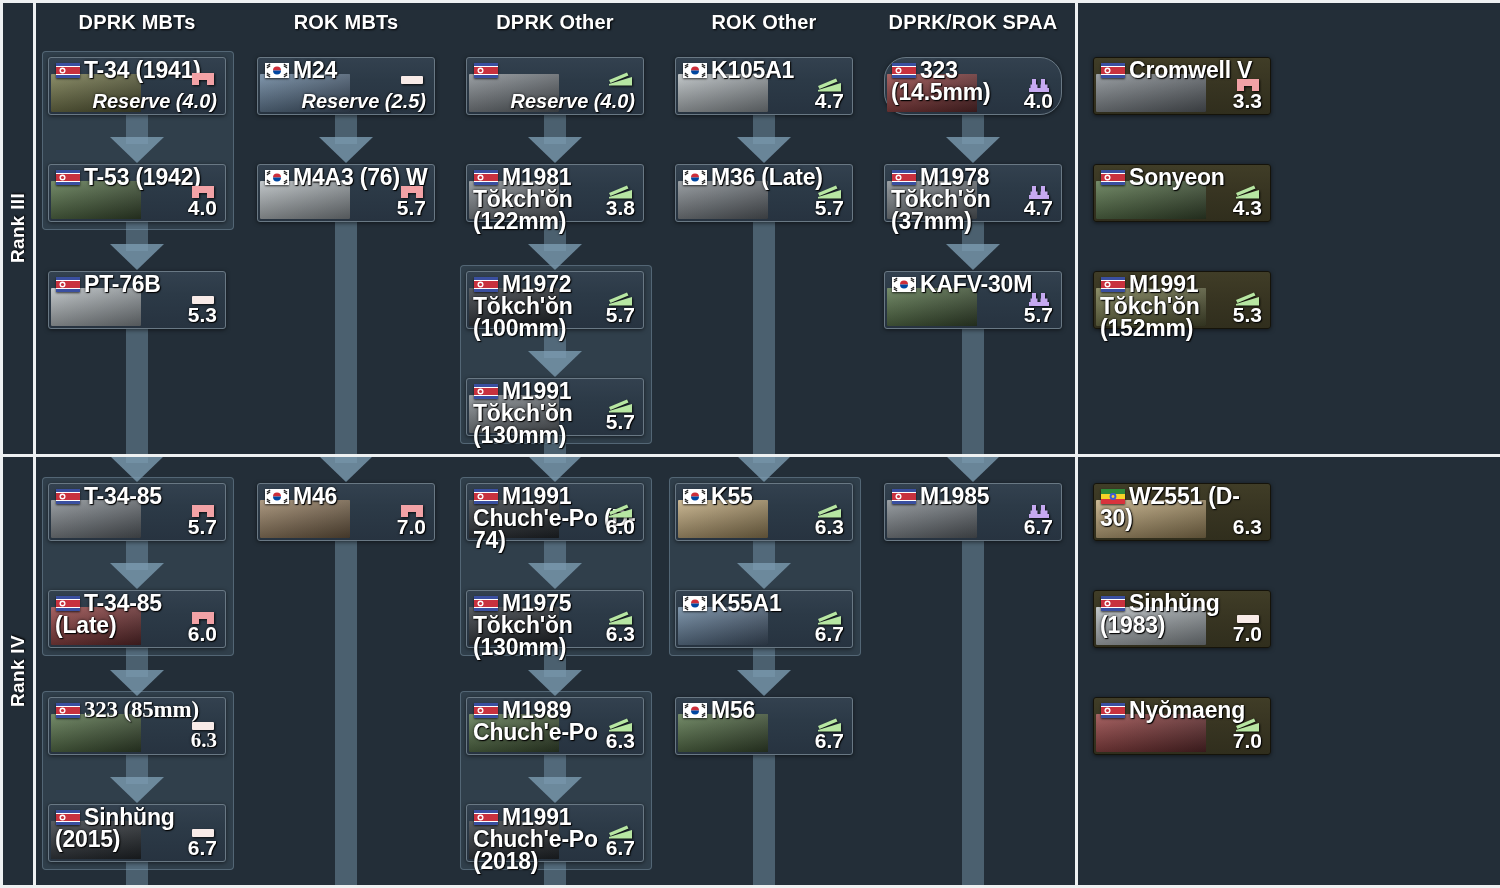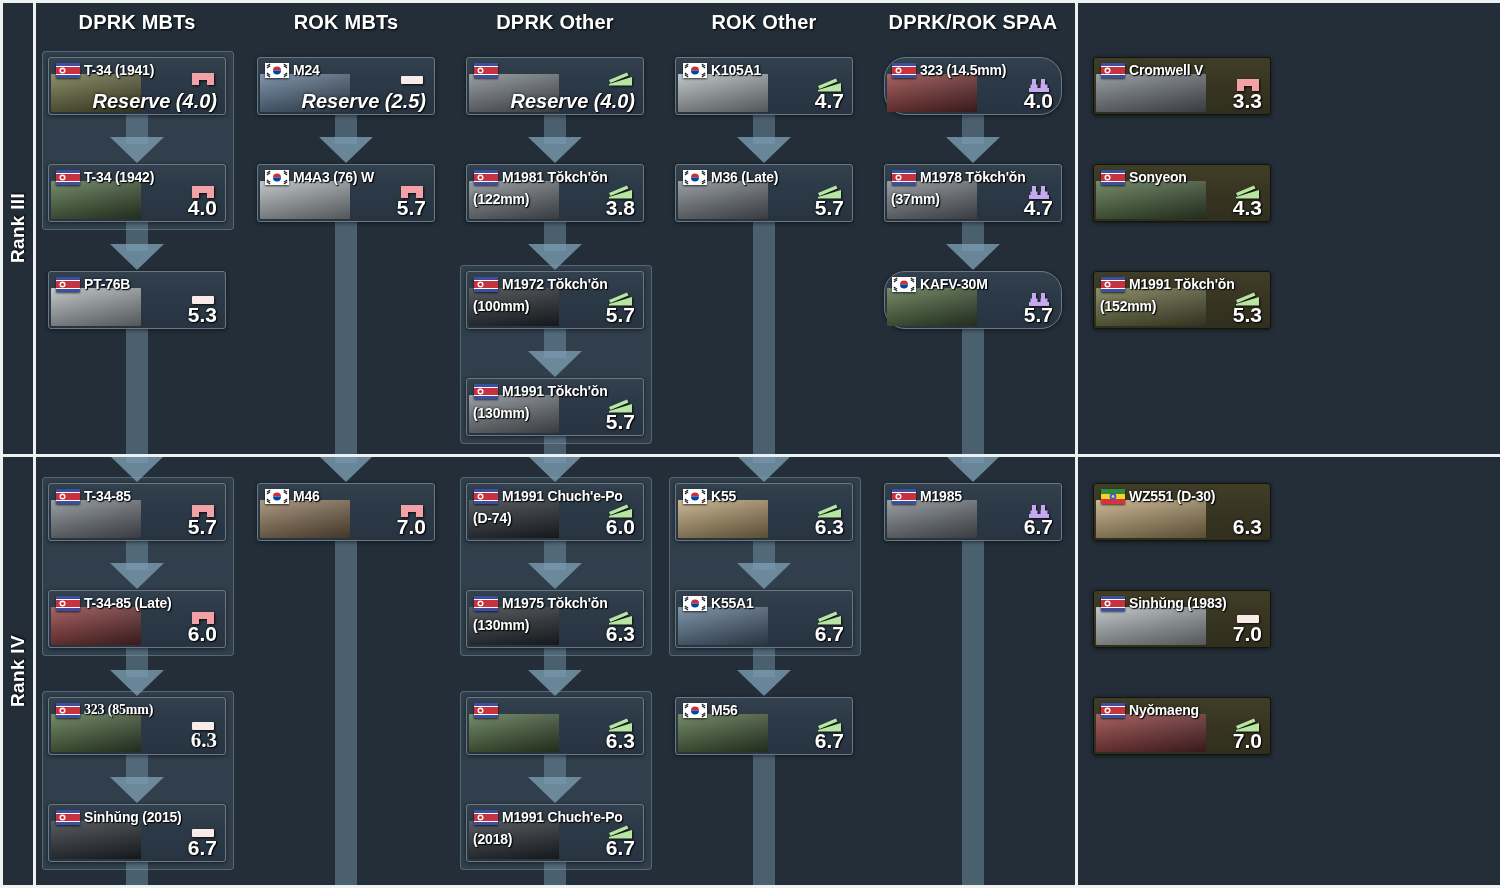--- a/index.html
+++ b/index.html
@@ -59,21 +59,21 @@
   .tint-lightgray{background:linear-gradient(135deg,#b9bfc2,#73797d);}
   .tint-dark     {background:linear-gradient(135deg,#3d4248,#1e2226);}
   .tint-green    {background:linear-gradient(135deg,#5f7a52,#2f3d28);}
   .tint-olive    {background:linear-gradient(135deg,#7a7d52,#44462c);}
   .tint-tan      {background:linear-gradient(135deg,#c4ae84,#7d6c4a);}
   .tint-red      {background:linear-gradient(135deg,#9a4a4a,#4e2426);}
   .tint-blue     {background:linear-gradient(135deg,#6d87a0,#39485a);}
   .tint-sepia    {background:linear-gradient(135deg,#a08a6e,#5c4c39);}
   .vname{
     position:absolute;left:6px;right:4px;top:1px;z-index:3;
-    color:#fff;font-weight:bold;font-size:14px;line-height:22px;
+    color:#fff;font-weight:bold;font-size:23px;line-height:22px;
     text-indent:29px;letter-spacing:-0.2px;
     text-shadow:1px 1px 1px #000, 0 0 3px rgba(0,0,0,.8);
   }
   .flag{position:absolute;left:7px;top:5px;z-index:4;box-shadow:0 1px 2px rgba(0,0,0,.7);}
   .cicon{position:absolute;right:9px;top:19px;z-index:3;filter:drop-shadow(1px 1px 1px rgba(0,0,0,.8));}
   .card.is-reserve .cicon{top:13px;}
   .br{
     position:absolute;right:8px;bottom:1px;z-index:3;color:#fff;font-weight:bold;
     font-size:21px;text-shadow:1px 1px 1px #000,0 0 3px rgba(0,0,0,.8);white-space:nowrap;
   }
@@ -173,21 +173,21 @@
       </div>
       <div class="card" style="left: 48px; top: 164px;">
         <div class="thumb tint-green"></div>
         <svg class="flag" width="24" height="15" viewBox="0 0 24 15">
           <rect width="24" height="15" fill="#3a4fa0"></rect>
           <rect y="3" width="24" height="9" fill="#fff"></rect>
           <rect y="4" width="24" height="7" fill="#c8313e"></rect>
           <circle cx="6.5" cy="7.5" r="3" fill="#fff"></circle>
           <circle cx="6.5" cy="7.5" r="1.6" fill="#c8313e"></circle>
         </svg>
-        <div class="vname">T-34 (1942)</div>
+        <div class="vname">T-53 (1942)</div>
         <svg class="cicon" width="26" height="16" viewBox="0 0 26 16">
           <polygon points="2,2 24,2 24,14 17,14 17,9 9,9 9,14 2,14" fill="#f2a2a6"></polygon>
         </svg>
         <div class="br">4.0</div>
       </div>
       <div class="card" style="left: 48px; top: 271px;">
         <div class="thumb tint-lightgray"></div>
         <svg class="flag" width="24" height="15" viewBox="0 0 24 15">
           <rect width="24" height="15" fill="#3a4fa0"></rect>
           <rect y="3" width="24" height="9" fill="#fff"></rect>
@@ -427,20 +427,21 @@
       </div>
       <div class="card" style="left: 466px; top: 697px;">
         <div class="thumb tint-green"></div>
         <svg class="flag" width="24" height="15" viewBox="0 0 24 15">
           <rect width="24" height="15" fill="#3a4fa0"></rect>
           <rect y="3" width="24" height="9" fill="#fff"></rect>
           <rect y="4" width="24" height="7" fill="#c8313e"></rect>
           <circle cx="6.5" cy="7.5" r="3" fill="#fff"></circle>
           <circle cx="6.5" cy="7.5" r="1.6" fill="#c8313e"></circle>
         </svg>
+        <div class="vname">M1989 Chuch'e-Po</div>
         <svg class="cicon" width="26" height="16" viewBox="0 0 26 16">
           <polygon points="1,9 19,1.5 20.5,4.5 2.5,12" fill="#b7e6a2"></polygon>
           <polygon points="1,14.5 24,14.5 24,6 1,13" fill="#b7e6a2"></polygon>
         </svg>
         <div class="br">6.3</div>
       </div>
       <div class="card" style="left: 466px; top: 804px;">
         <div class="thumb tint-dark"></div>
         <svg class="flag" width="24" height="15" viewBox="0 0 24 15">
           <rect width="24" height="15" fill="#3a4fa0"></rect>
@@ -611,21 +612,21 @@
           <g fill="#c6a9f1">
             <rect x="3" y="11" width="20" height="4"></rect>
             <rect x="6" y="2" width="4" height="9"></rect>
             <rect x="15" y="2" width="4" height="9"></rect>
             <rect x="4.5" y="7.5" width="7" height="4"></rect>
             <rect x="14.5" y="7.5" width="7" height="4"></rect>
           </g>
         </svg>
         <div class="br">4.7</div>
       </div>
-      <div class="card" style="left: 884px; top: 271px; border-radius: 21px;">
+      <div class="card" style="left: 884px; top: 271px;">
         <div class="thumb tint-green"></div>
         <svg class="flag" width="24" height="15" viewBox="0 0 24 15">
           <rect width="24" height="15" fill="#fff"></rect>
           <path d="M8 7.5 a4 4 0 0 1 8 0 Z" fill="#cd2e3a"></path>
           <path d="M8 7.5 a4 4 0 0 0 8 0 Z" fill="#0047a0"></path>
           <g fill="#1a1a1a">
             <rect x="1.5" y="1.5" width="4" height="1.1" transform="rotate(-34 3.5 2)"></rect>
             <rect x="1.5" y="3.3" width="4" height="1.1" transform="rotate(-34 3.5 3.8)"></rect>
             <rect x="18.5" y="1.5" width="4" height="1.1" transform="rotate(34 20.5 2)"></rect>
             <rect x="18.5" y="3.3" width="4" height="1.1" transform="rotate(34 20.5 3.8)"></rect>

